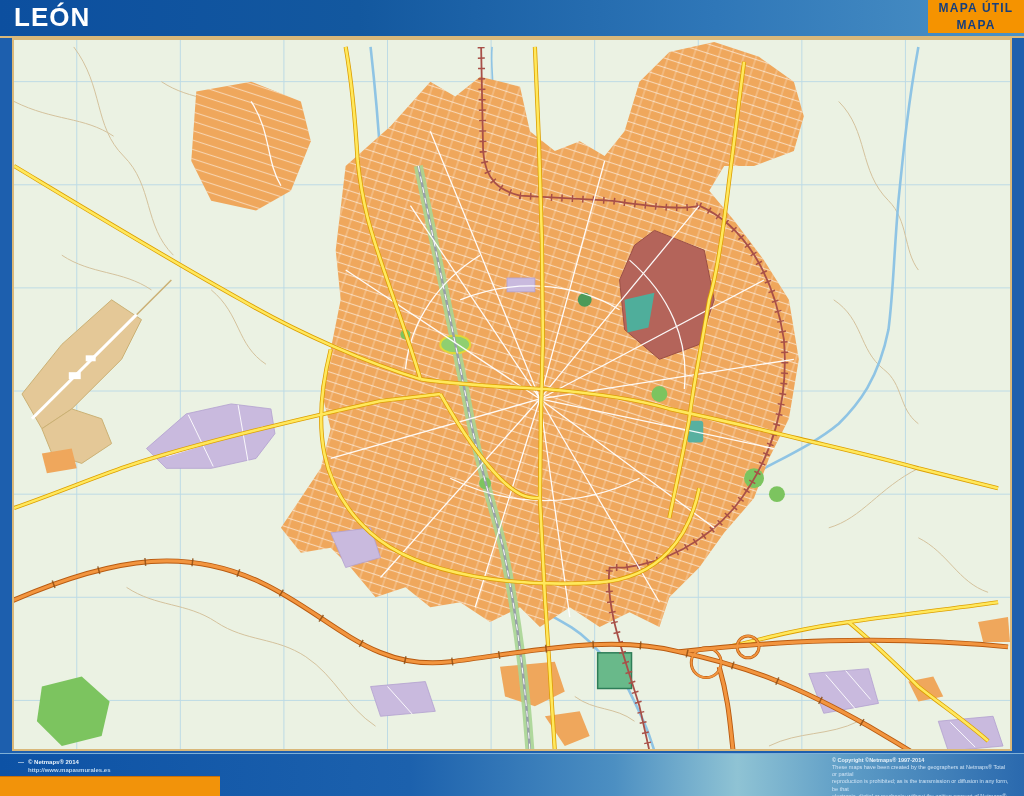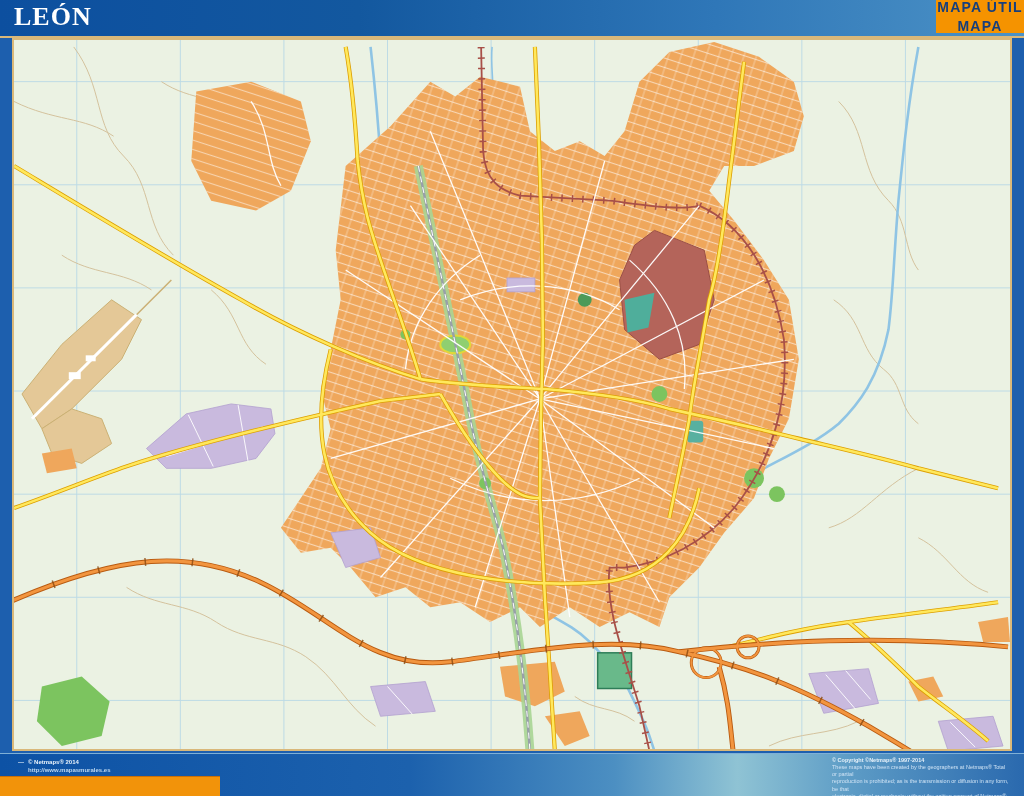--- a/index.html
+++ b/index.html
@@ -3,24 +3,24 @@
 <meta charset="utf-8">
 <style>
   html,body{margin:0;padding:0;background:#333;}
   .page{position:relative;width:1024px;height:796px;overflow:hidden;
         font-family:"Liberation Sans",sans-serif;background:#1d5fae;}
   
   .header{position:absolute;top:0;left:0;right:0;height:38px;
           background:linear-gradient(90deg,#0c4f9f 0%,#13589f 35%,#2f77b8 70%,#4c92c6 100%);
           border-bottom:2px solid #d9b87a;box-sizing:border-box;}
   .title{position:absolute;left:14px;top:2px;font-size:26px;font-weight:bold;
-         color:#ffffff;letter-spacing:1px;font-family:Liberation Serif, serif;}
-  .badge{position:absolute;top:0;right:0;width:88px;height:33px;background:#f59300;
+         color:#ffffff;letter-spacing:1px;}
+  .badge{position:absolute;top:0;right:0;width:96px;height:33px;background:#f59300;
          display:flex;flex-direction:column;align-items:center;justify-content:center;
-         color:#173f7c;font-size:14px;font-weight:bold;letter-spacing:1.2px;line-height:1.35;
+         color:#173f7c;font-size:12px;font-weight:bold;letter-spacing:1.2px;line-height:1.35;
          text-align:center;}
   
   .map-frame{position:absolute;top:38px;left:0;right:0;bottom:43px;background:#1d5fae;}
   .map-canvas{position:absolute;top:0;bottom:2px;left:12px;right:12px;
               border:2px solid #d9b87a;background:#ebf2e3;box-sizing:border-box;overflow:hidden;}
   .map-canvas svg{display:block;width:100%;height:100%;}
   
   .footer{position:absolute;bottom:0;left:0;right:0;height:43px;
           background:linear-gradient(90deg,#0d52a5 0%,#1c61ad 40%,#4c8fc2 60%,#8fc3d4 72%,#5d9cc6 83%,#2a69ae 100%);
           border-top:1px solid #7fb0d6;box-sizing:border-box;}

